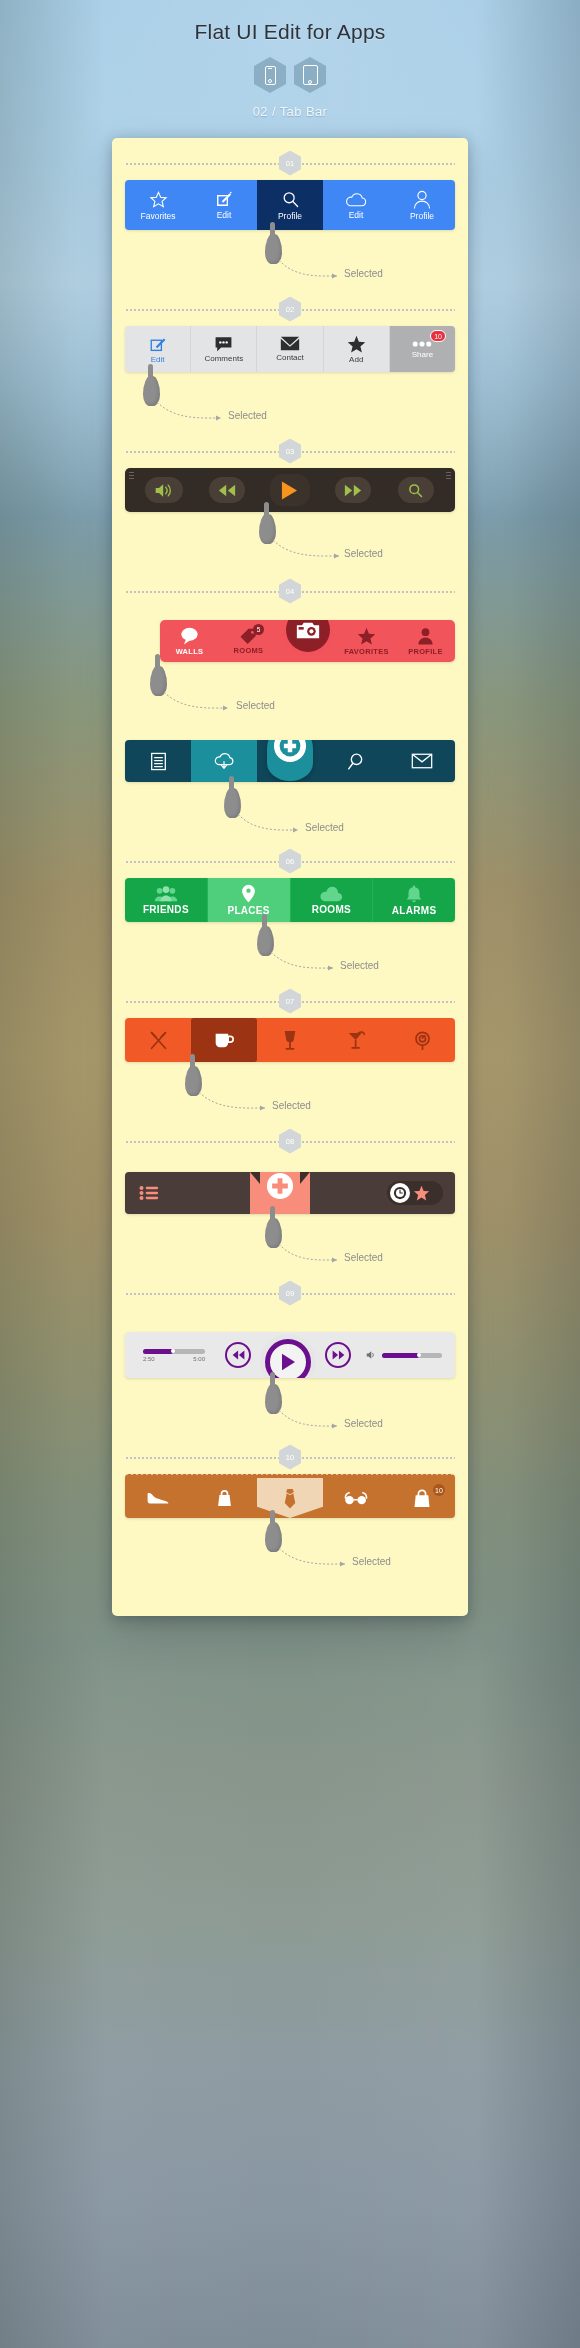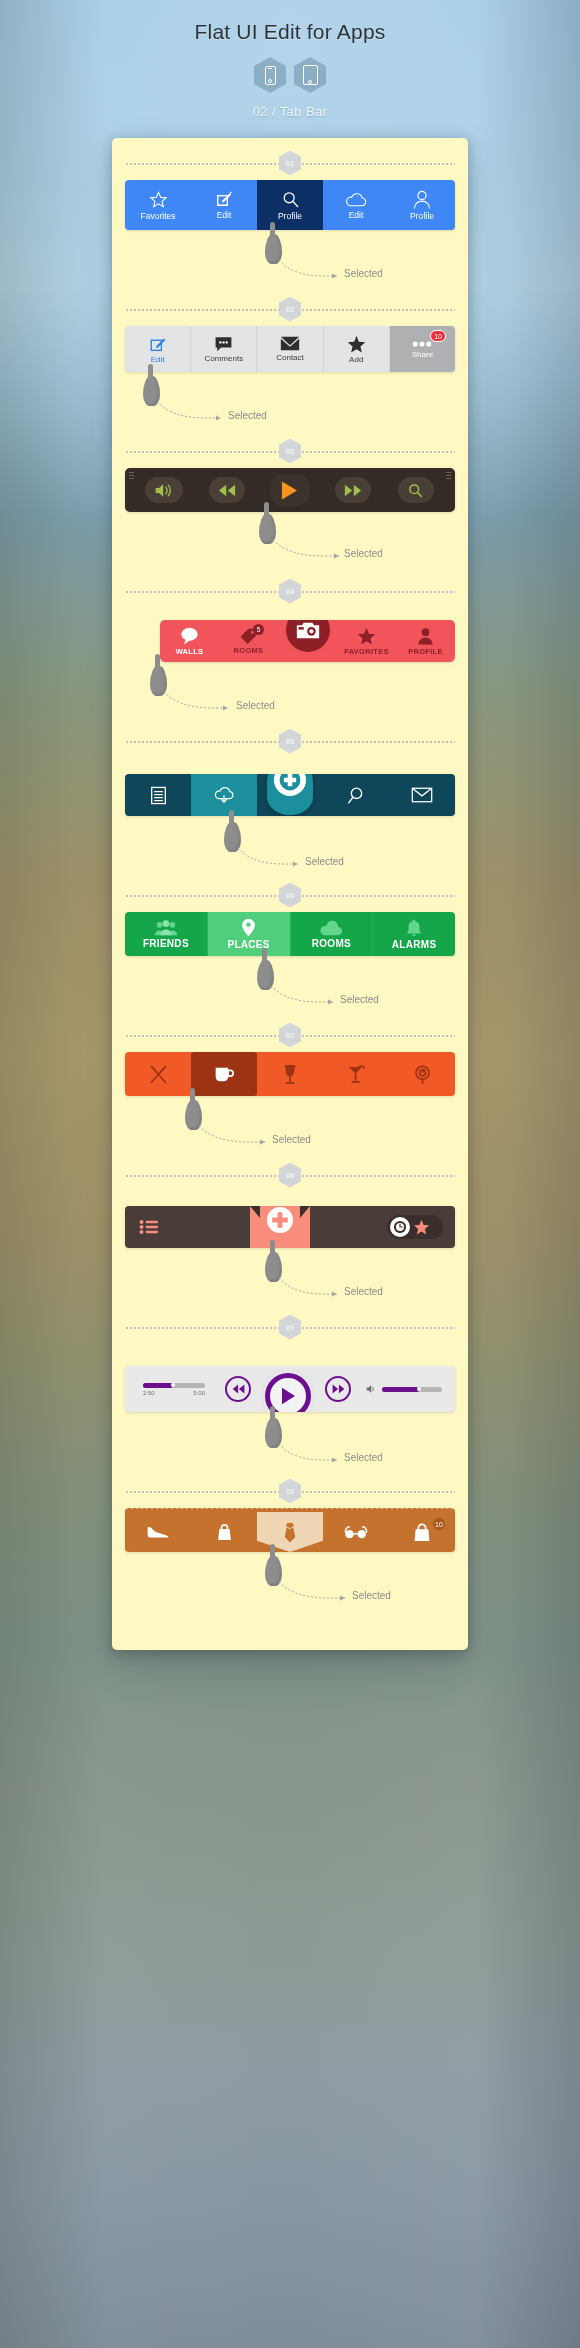--- a/index.html
+++ b/index.html
@@ -489,24 +489,20 @@
     <div class="hand" style="left:38px; top:4px;"></div>
     <div class="curve" style="left:50px; top:28px;">
       <svg width="78" height="22">
           <path d="M2 2 C 20 20, 46 18, 66 18" fill="none" stroke="#a6a6a6" stroke-width="1" stroke-dasharray="2 2"></path>
           <path d="M66 18 l-5 -2.4 v4.8 z" fill="#a6a6a6"></path>
         </svg>
     </div>
     <div class="sel-lbl" style="left:124px; top:38px;">Selected</div>
   </div>
 
-  <div class="divider">
-    <div class="dots"></div>
-    <div class="hex">05</div>
-  </div>
   <div class="bar-wrap" style="margin-top:16px;">
     <div class="bar bar05">
       <div class="tab">
         <span class="ico">
             <svg width="17" height="19" viewBox="0 0 20 22" fill="none" stroke="#fff" stroke-width="1.5">
               <rect x="2" y="1.5" width="16" height="19"></rect>
               <path d="M5.5 6.5h9M5.5 10h9M5.5 13.5h9M5.5 17h9" stroke-linecap="round"></path>
             </svg>
           </span>
       </div>

